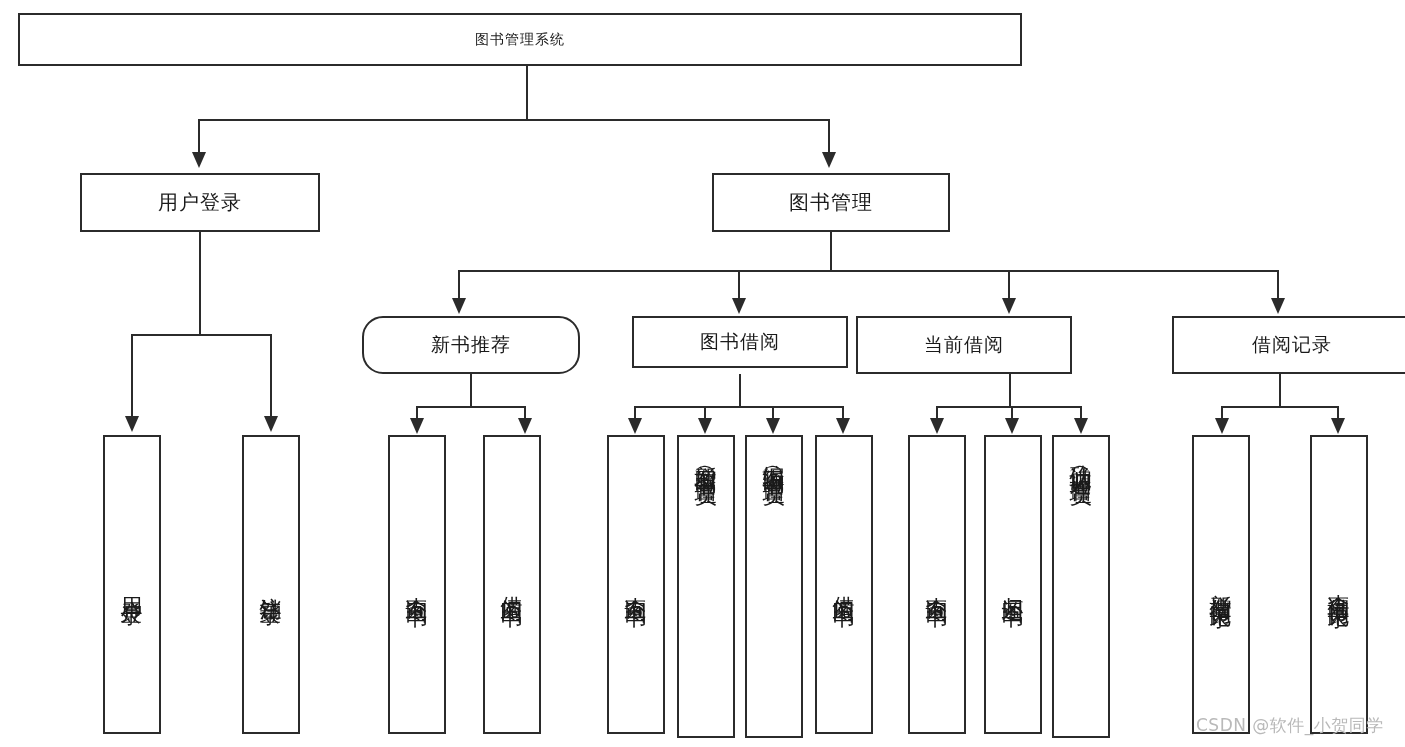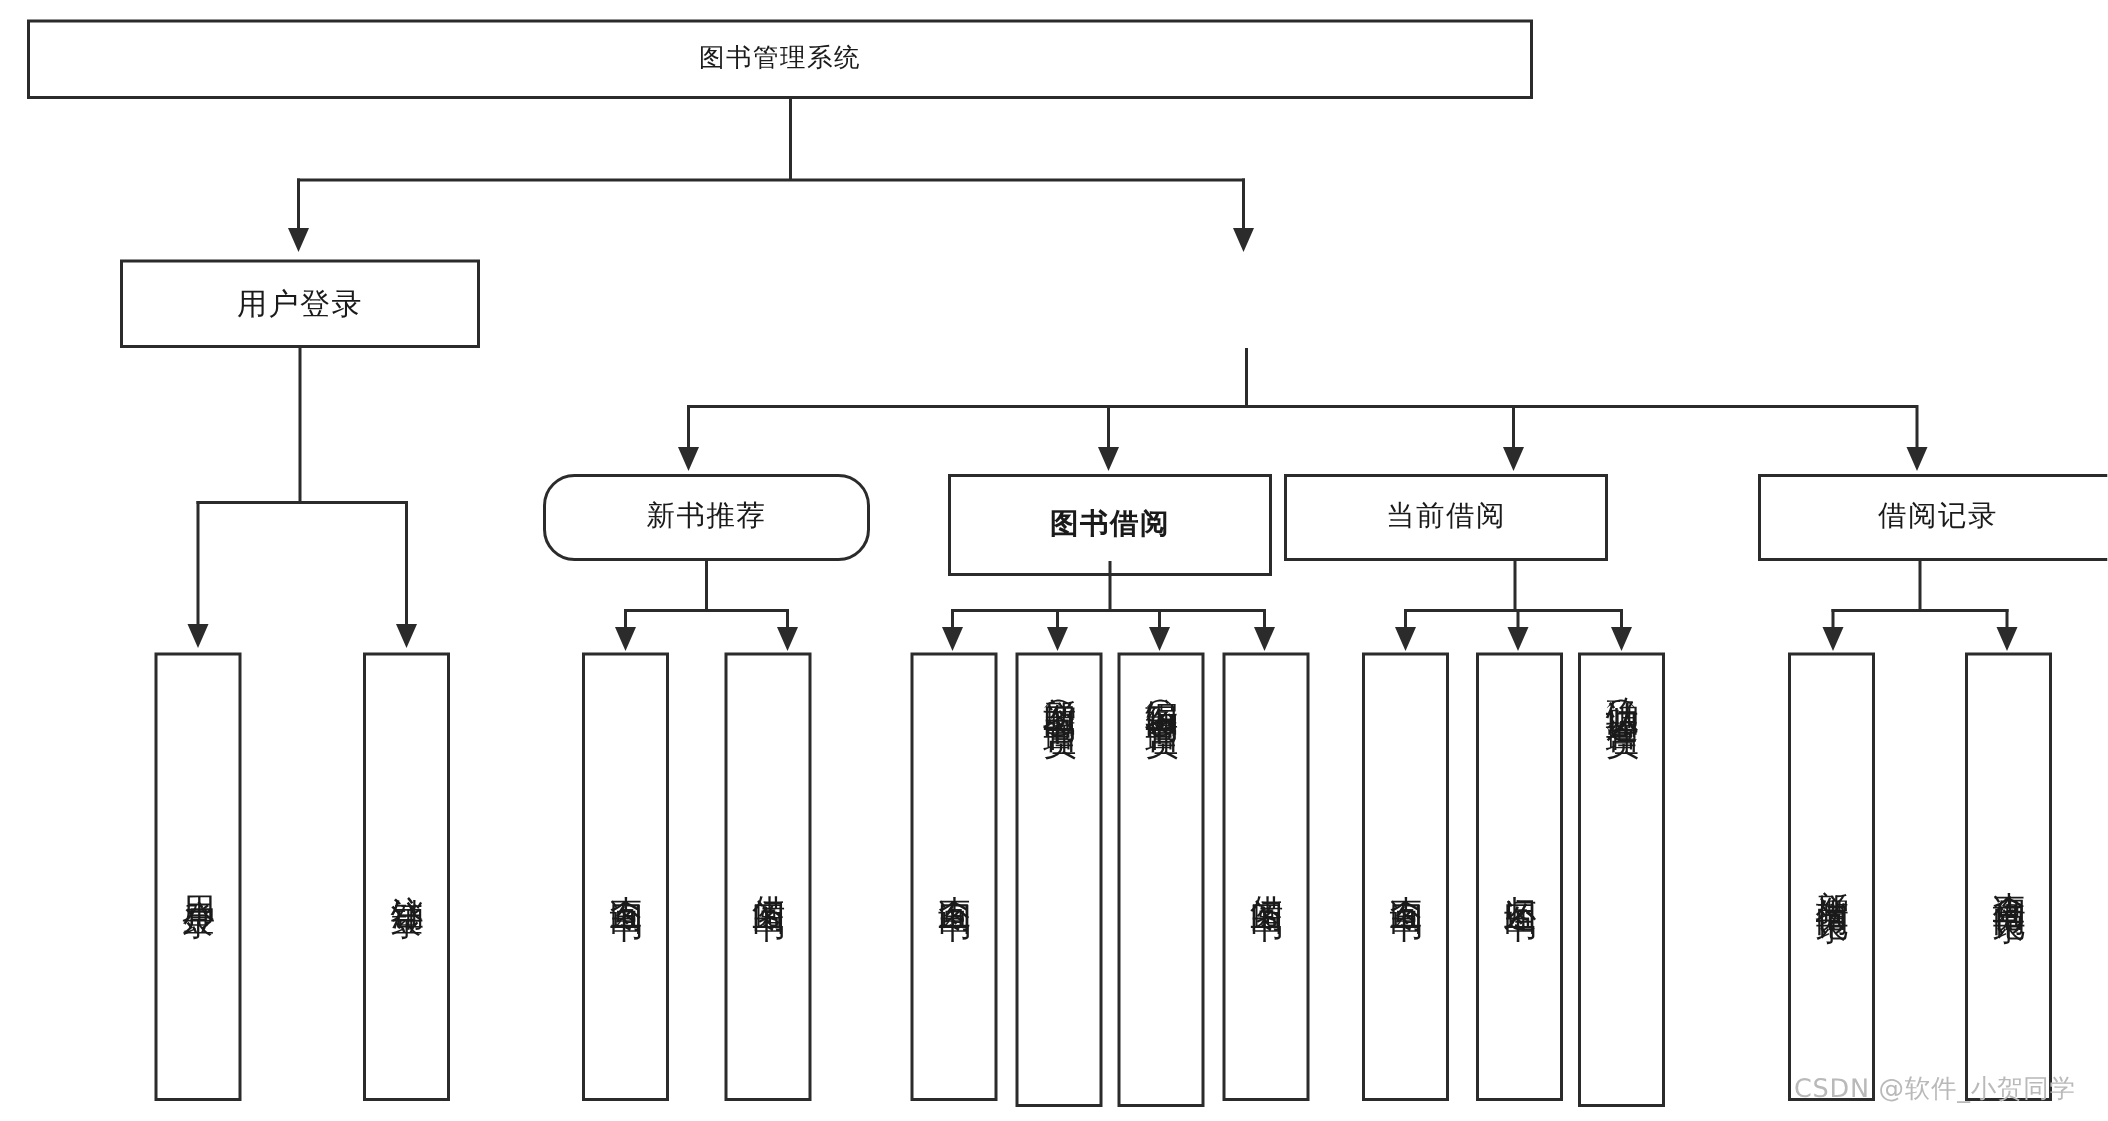--- a/index.html
+++ b/index.html
@@ -26,21 +26,21 @@
     justify-content:center;
     text-align:center;
   }
   .node .label{
     font-size:20px;
     line-height:1.15;
     letter-spacing:1px;
     color:#1a1a1a;
     white-space:nowrap;
   }
-  .node.root .label{font-size:17px;}
+  .node.root .label{font-size:14px;}
   .node.level1 .label{font-size:20px;}
   .node.level2 .label{font-size:19px;}
   
   .node.leaf{
     align-items:flex-start;
     justify-content:center;
     padding-top:10px;
   }
   .node.leaf .label{
     writing-mode:vertical-rl;
@@ -86,20 +86,23 @@
 
   <div class="vline" style="left:526px;top:66px;width:2px;height:54px;"></div>
   <div class="hline" style="left:198px;top:119px;width:632px;height:2px;"></div>
   <div class="vline" style="left:198px;top:119px;width:2px;height:36px;"></div>
   <div class="arrow" style="left:192px;top:152px;"></div>
   <div class="vline" style="left:828px;top:119px;width:2px;height:36px;"></div>
   <div class="arrow" style="left:822px;top:152px;"></div>
 
   <div class="node level1" style="left:80px;top:173px;width:240px;height:59px;">
     <span class="label">用户登录</span>
+  </div>
+  <div class="node level1" style="left:712px;top:173px;width:238px;height:59px;">
+    <span class="label">图书管理</span>
   </div>
 
   <div class="vline" style="left:199px;top:232px;width:2px;height:104px;"></div>
   <div class="hline" style="left:131px;top:334px;width:141px;height:2px;"></div>
   <div class="vline" style="left:131px;top:334px;width:2px;height:84px;"></div>
   <div class="arrow" style="left:125px;top:416px;"></div>
   <div class="vline" style="left:270px;top:334px;width:2px;height:84px;"></div>
   <div class="arrow" style="left:264px;top:416px;"></div>
 
   <div class="vline" style="left:830px;top:232px;width:2px;height:40px;"></div>
@@ -109,21 +112,21 @@
   <div class="vline" style="left:738px;top:270px;width:2px;height:30px;"></div>
   <div class="arrow" style="left:732px;top:298px;"></div>
   <div class="vline" style="left:1008px;top:270px;width:2px;height:30px;"></div>
   <div class="arrow" style="left:1002px;top:298px;"></div>
   <div class="vline" style="left:1277px;top:270px;width:2px;height:30px;"></div>
   <div class="arrow" style="left:1271px;top:298px;"></div>
 
   <div class="node level2" style="left:362px;top:316px;width:218px;height:58px;border-radius:21px;">
     <span class="label">新书推荐</span>
   </div>
-  <div class="node level2" style="left:632px;top:316px;width:216px;height:68px;font-weight:bold;">
+  <div class="node level2" style="left:632px;top:316px;width:216px;height:52px;">
     <span class="label">图书借阅</span>
   </div>
   <div class="node level2" style="left:856px;top:316px;width:216px;height:58px;">
     <span class="label">当前借阅</span>
   </div>
   <div class="node level2" style="left:1172px;top:316px;width:240px;height:58px;justify-content:center;">
     <span class="label">借阅记录</span>
   </div>
 
   <div class="vline" style="left:470px;top:374px;width:2px;height:34px;"></div>

